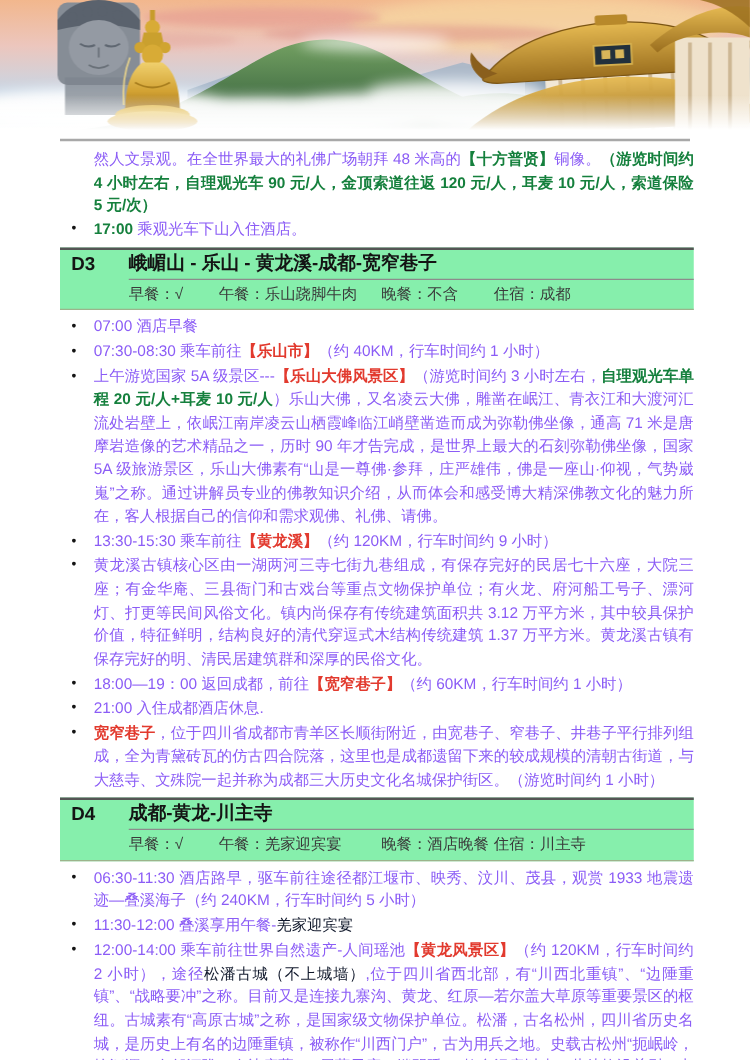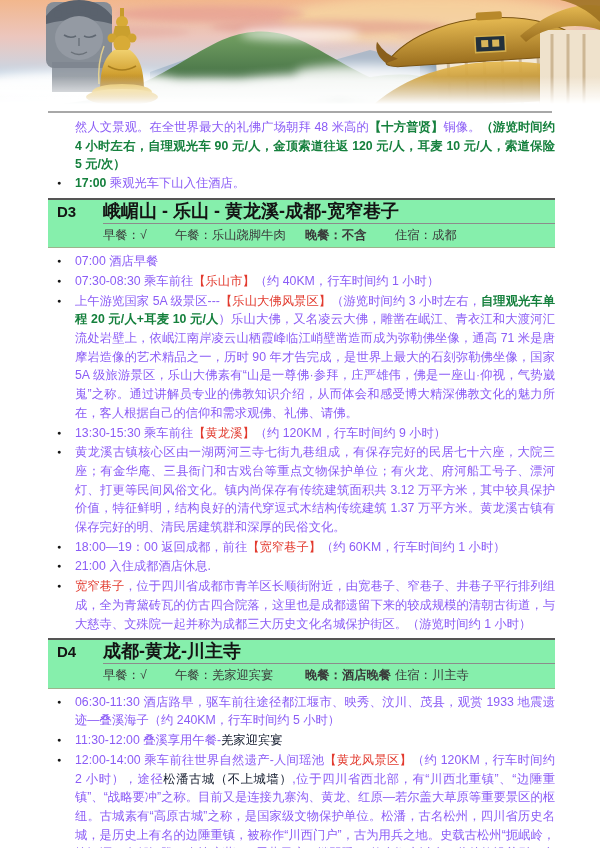--- a/index.html
+++ b/index.html
@@ -10,34 +10,34 @@
   }
   .banner{width:600px;height:104px;display:block;}
   .rule{border:none;border-top:2px solid #a8a8a8;margin:7px 48px 0 48px;height:0;}
   .content{margin:5px 45px 0 48px;font-size:12.3px;line-height:18.7px;text-align:justify;}
   .indent{margin-left:27px;}
   .bullet-item{display:flex;margin:0 0 1px 0;}
   .bullet{flex:none;width:27px;padding-left:9px;box-sizing:border-box;font-size:7px;line-height:18.7px;color:#141414;}
   .bullet-text{flex:1;min-width:0;}
   .seg-p{color:#8b5cf6;}
   .seg-b{color:#15803d;font-weight:bold;margin-top:39px;}
-  .seg-red{color:#e23a2e;font-weight:normal;}
+  .seg-red{color:#e23a2e;font-weight:bold;}
   .seg-blue{color:#0f172a;}
   .day{margin-top:5px;}
   .day-header{
     background:#86efac;border-top:2px solid #555555;border-bottom:1px solid #9cb48c;
     display:grid;grid-template-columns:55px 1fr;
   }
   .day-label{grid-column:1;grid-row:1;padding:3px 0 0 9px;font-size:15px;font-weight:bold;color:#141414;}
-  .day-title{grid-column:2;grid-row:1;padding:2px 0 2px 0;font-size:18px;font-weight:bold;color:#141414;border-bottom:1px solid #8c8c8c;text-align:left;}
+  .day-title{grid-column:2;grid-row:1;padding:2px 0 2px 0;font-size:15px;font-weight:bold;color:#141414;border-bottom:1px solid #8c8c8c;text-align:left;}
   .day-meals{grid-column:2;grid-row:2;display:flex;padding:2px 0 3px 0;font-size:12.3px;color:#3a3a3a;text-align:left;align-items:flex-end;}
   .day-meals span{display:inline-block;white-space:nowrap;}
   .day-meals span:nth-child(1){min-width:72px;}
   .day-meals span:nth-child(2){min-width:130px;}
-  .day-meals span:nth-child(3){min-width:90px;font-weight:bold;}
+  .day-meals span:nth-child(3){min-width:90px;}
   .day-items{margin-top:4px;}
 </style>
 </head>
 <body>
 
 <div>
   <svg class="banner" viewBox="0 0 600 104" preserveAspectRatio="none" xmlns="http://www.w3.org/2000/svg">
     <defs>
       <linearGradient id="sky" x1="0" y1="0" x2="0" y2="1">
         <stop offset="0" stop-color="#f2b78d"></stop>

